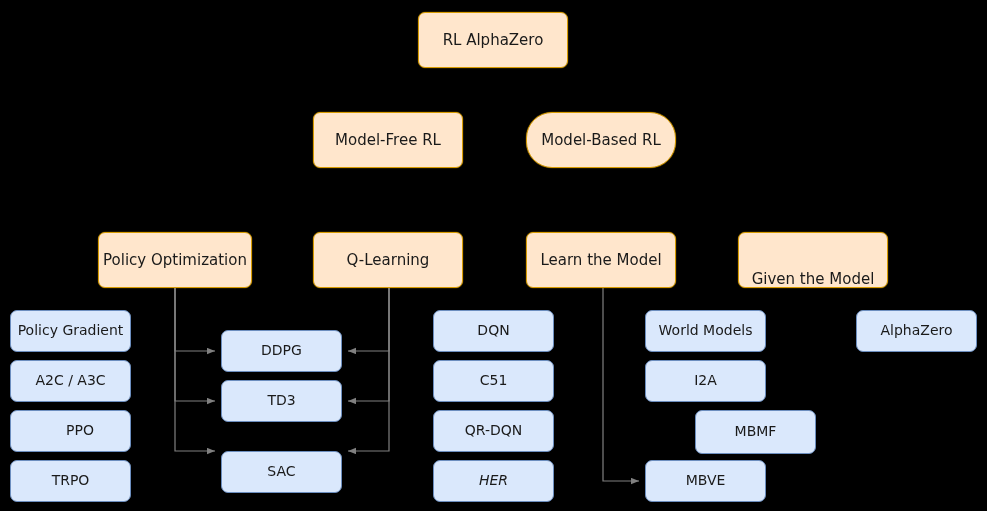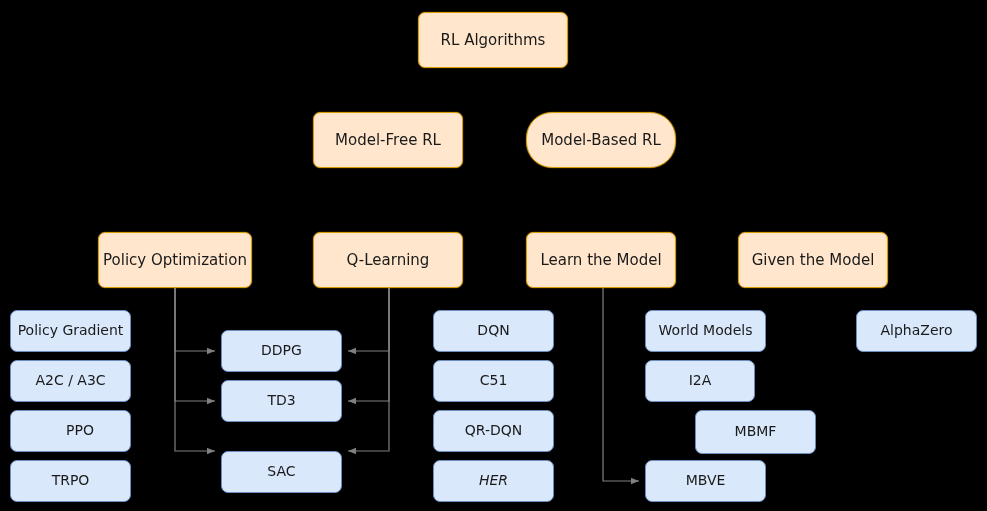--- a/index.html
+++ b/index.html
@@ -76,38 +76,38 @@
         <path class="edge-path" d="M175,288 L175,451 L215,451" marker-end="url(#arrow-r)"></path>
         <path class="edge-path" d="M389,288 L389,351 L348,351" marker-end="url(#arrow-l)"></path>
         <path class="edge-path" d="M389,288 L389,401 L348,401" marker-end="url(#arrow-l)"></path>
         <path class="edge-path" d="M389,288 L389,451 L348,451" marker-end="url(#arrow-l)"></path>
         <path class="edge-path" d="M603,288 L603,481 L639,481" marker-end="url(#arrow-r)"></path>
       </g>
   </svg>
 
   <div id="node-layer">
       <div class="node node-cat" style="left: 418px; top: 12px; width: 150px; height: 56px;">
-        <span>RL Algorithms</span>
+        <span>RL AlphaZero</span>
       </div>
       <div class="node node-cat" style="left: 313px; top: 112px; width: 150px; height: 56px;">
         <span>Model-Free RL</span>
       </div>
       <div class="node node-cat" style="left: 526px; top: 112px; width: 150px; height: 56px; border-radius: 26px;">
         <span>Model-Based RL</span>
       </div>
       <div class="node node-cat" style="left: 98px; top: 232px; width: 154px; height: 56px;">
         <span>Policy Optimization</span>
       </div>
       <div class="node node-cat" style="left: 313px; top: 232px; width: 150px; height: 56px;">
         <span>Q-Learning</span>
       </div>
       <div class="node node-cat" style="left: 526px; top: 232px; width: 150px; height: 56px;">
         <span>Learn the Model</span>
       </div>
-      <div class="node node-cat" style="left: 738px; top: 232px; width: 150px; height: 56px;">
+      <div class="node node-cat" style="left: 738px; top: 232px; width: 150px; height: 56px; align-items: flex-end;">
         <span>Given the Model</span>
       </div>
       <div class="node node-leaf" style="left: 10px; top: 310px; width: 121px; height: 42px;">
         <span>Policy Gradient</span>
       </div>
       <div class="node node-leaf" style="left: 10px; top: 360px; width: 121px; height: 42px;">
         <span>A2C / A3C</span>
       </div>
       <div class="node node-leaf" style="left: 10px; top: 410px; width: 121px; height: 42px; padding-left: 19px;">
         <span>PPO</span>
@@ -132,21 +132,21 @@
       </div>
       <div class="node node-leaf" style="left: 433px; top: 410px; width: 121px; height: 42px;">
         <span>QR-DQN</span>
       </div>
       <div class="node node-leaf" style="left: 433px; top: 460px; width: 121px; height: 42px; font-style: italic;">
         <span>HER</span>
       </div>
       <div class="node node-leaf" style="left: 645px; top: 310px; width: 121px; height: 42px;">
         <span>World Models</span>
       </div>
-      <div class="node node-leaf" style="left: 645px; top: 360px; width: 110px; height: 42px;">
+      <div class="node node-leaf" style="left: 645px; top: 360px; width: 121px; height: 42px;">
         <span>I2A</span>
       </div>
       <div class="node node-leaf" style="left: 683px; top: 410px; width: 121px; height: 44px; margin-left: 12px;">
         <span>MBMF</span>
       </div>
       <div class="node node-leaf" style="left: 645px; top: 460px; width: 121px; height: 42px;">
         <span>MBVE</span>
       </div>
       <div class="node node-leaf" style="left: 856px; top: 310px; width: 121px; height: 42px;">
         <span>AlphaZero</span>

